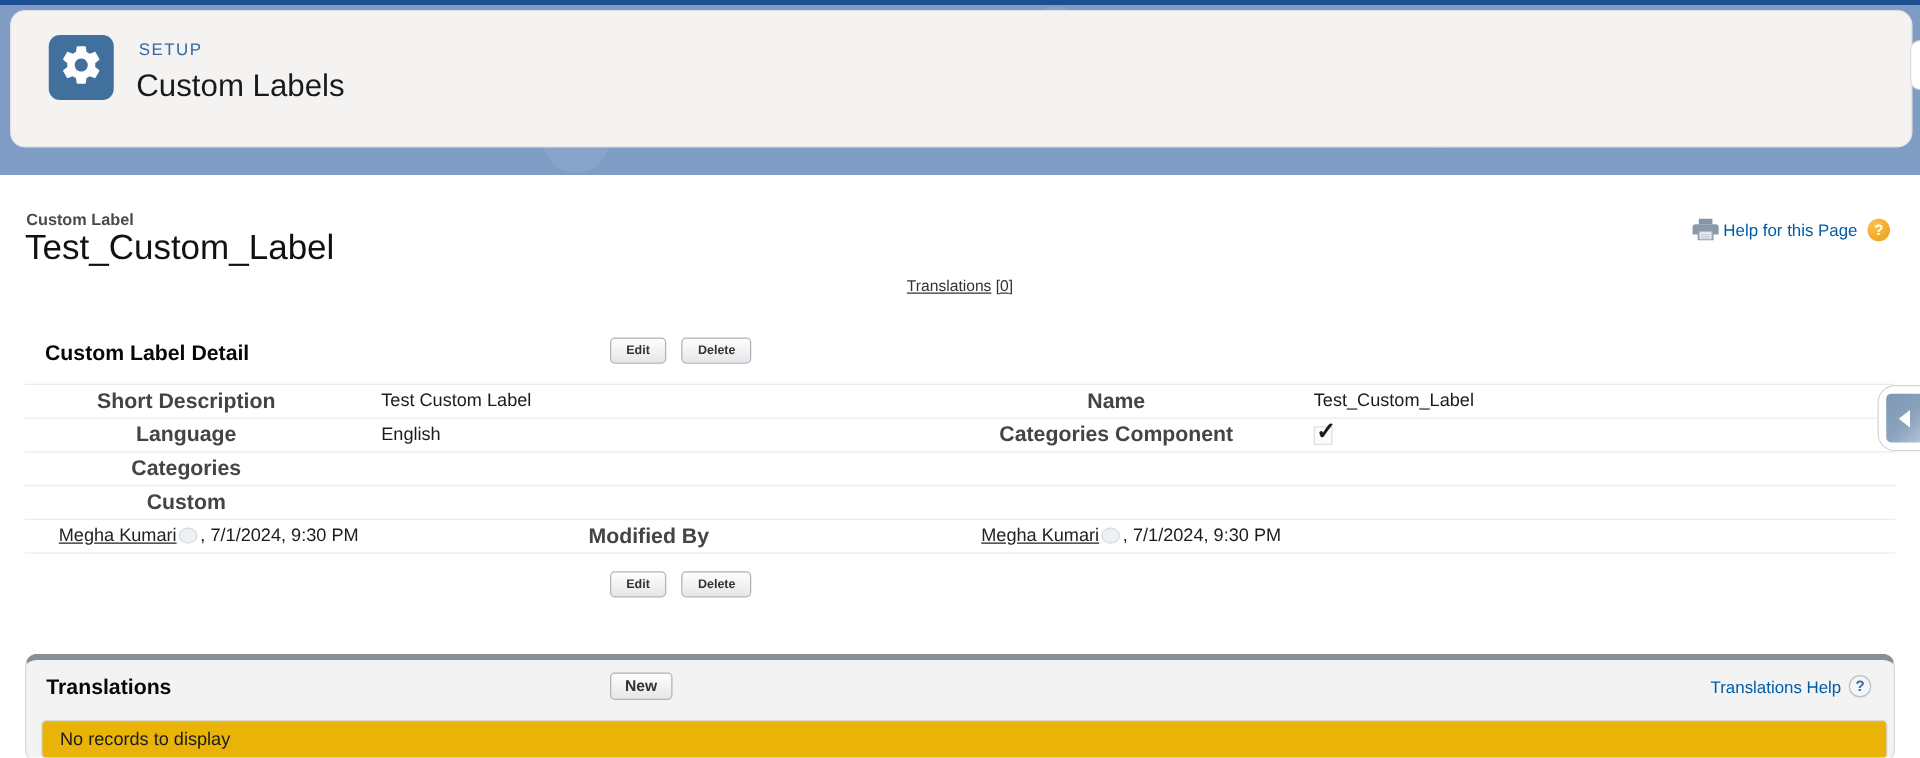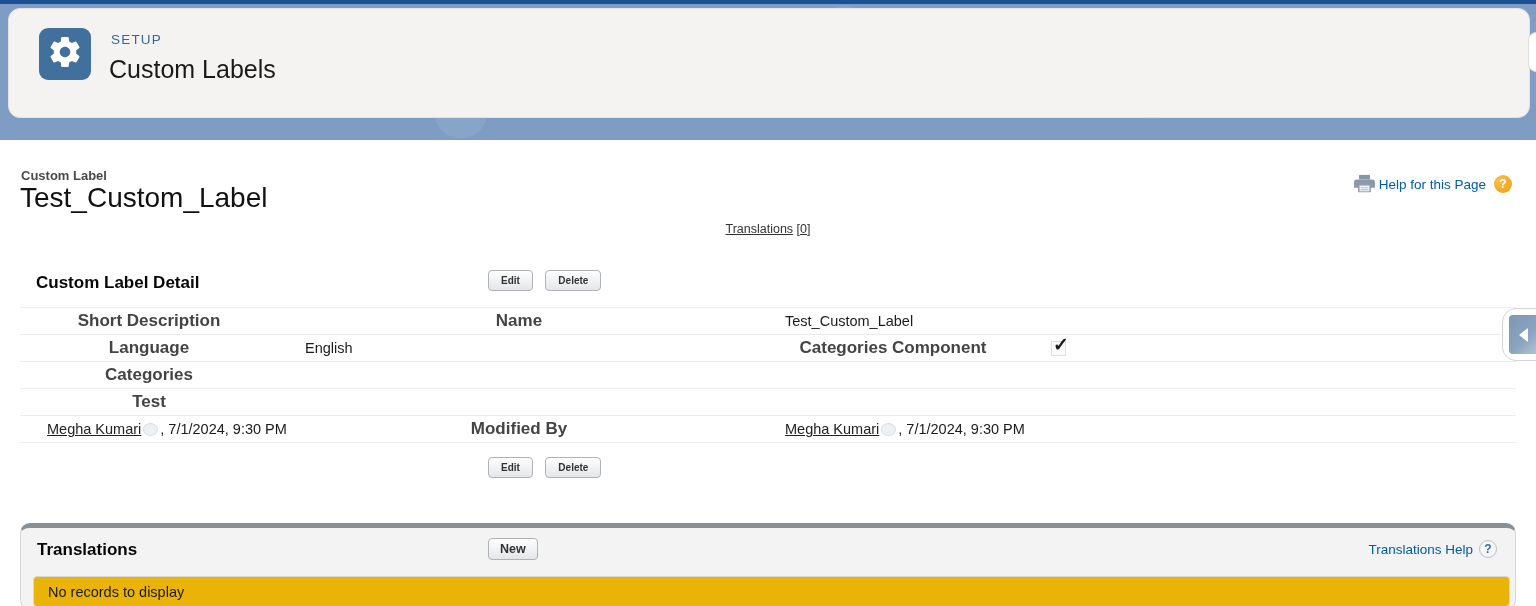--- a/index.html
+++ b/index.html
@@ -141,20 +141,21 @@
 
     <div class="btn-row-top">
       <button class="btn">Edit</button>
       <button class="btn">Delete</button>
     </div>
 
     <div class="detail-grid">
 
       <div class="drow">
         <div class="dlabel">Short Description</div>
+        <div class="dvalue">Test Custom Label</div>
         <div class="dlabel">Name</div>
         <div class="dvalue right">Test_Custom_Label</div>
       </div>
 
       <div class="drow">
         <div class="dlabel">Language</div>
         <div class="dvalue">English</div>
         <div class="dlabel">Categories Component</div>
         <div class="dvalue right">
           <span class="ro-checkbox"><span class="tick">✓</span></span>
@@ -162,21 +163,21 @@
       </div>
 
       <div class="drow">
         <div class="dlabel">Categories</div>
         <div class="dvalue"></div>
         <div class="dlabel"></div>
         <div class="dvalue right"></div>
       </div>
 
       <div class="drow">
-        <div class="dlabel">Test</div>
+        <div class="dlabel">Custom</div>
         <div class="dlabel"></div>
         <div class="dvalue right"></div>
       </div>
 
       <div class="drow">
         <div class="dvalue">
           <a class="user-link">Megha Kumari</a><span class="user-photo"></span><span>, 7/1/2024, 9:30 PM</span>
         </div>
         <div class="dlabel">Modified By</div>
         <div class="dvalue right">

